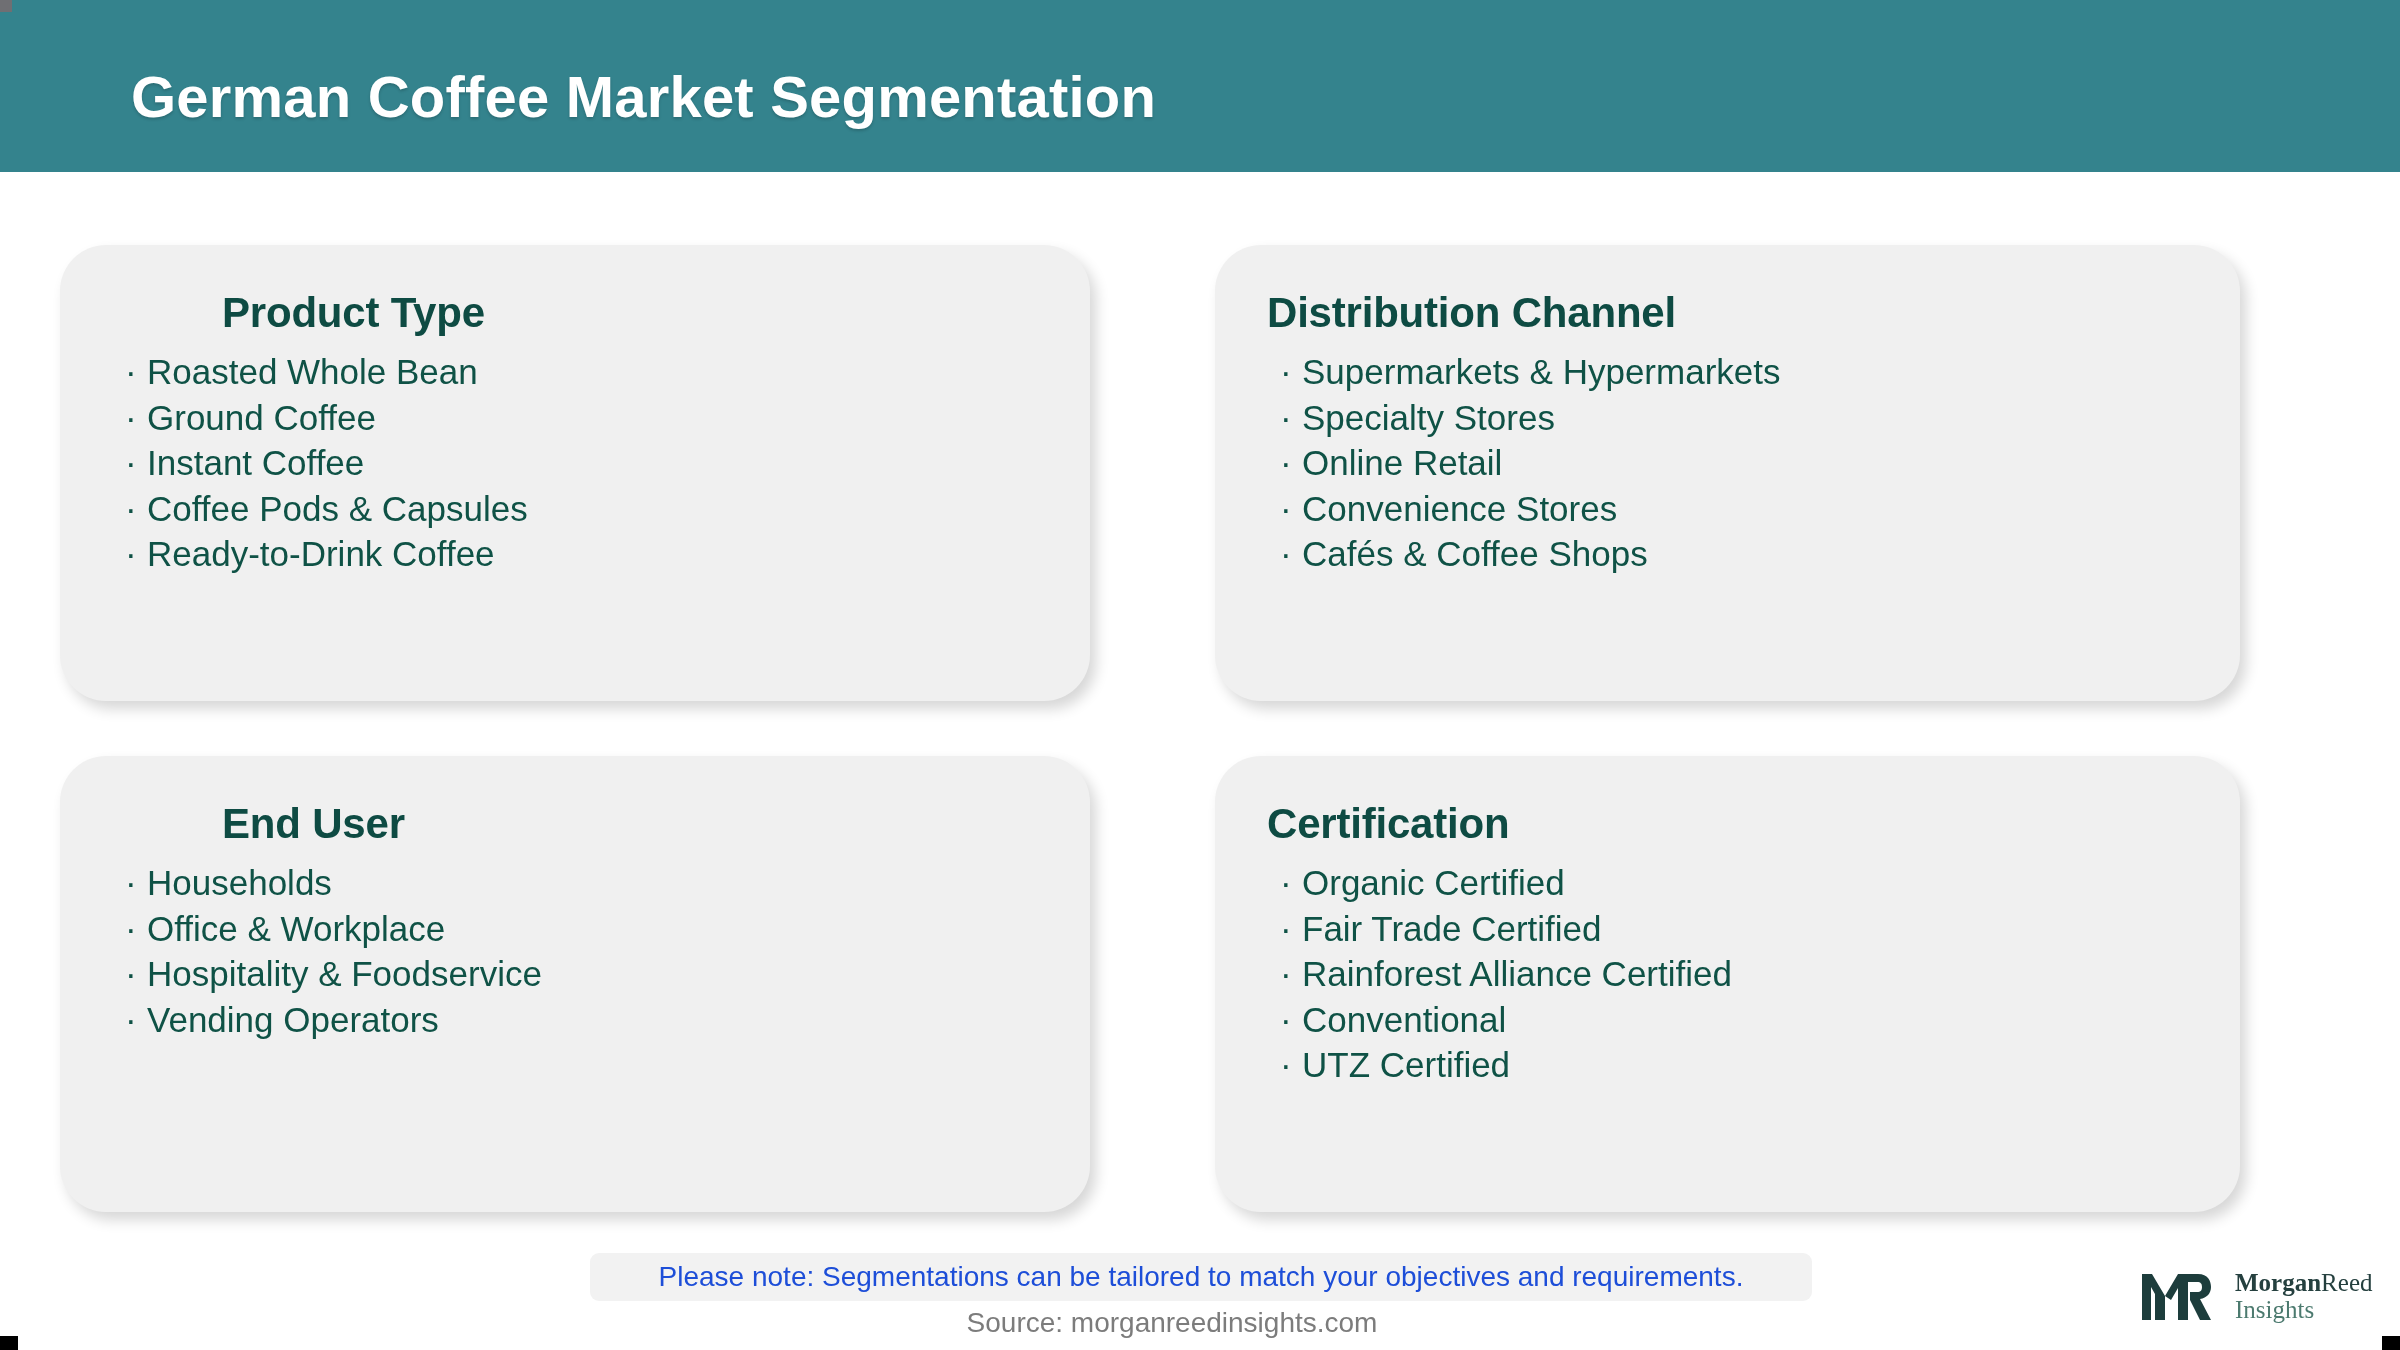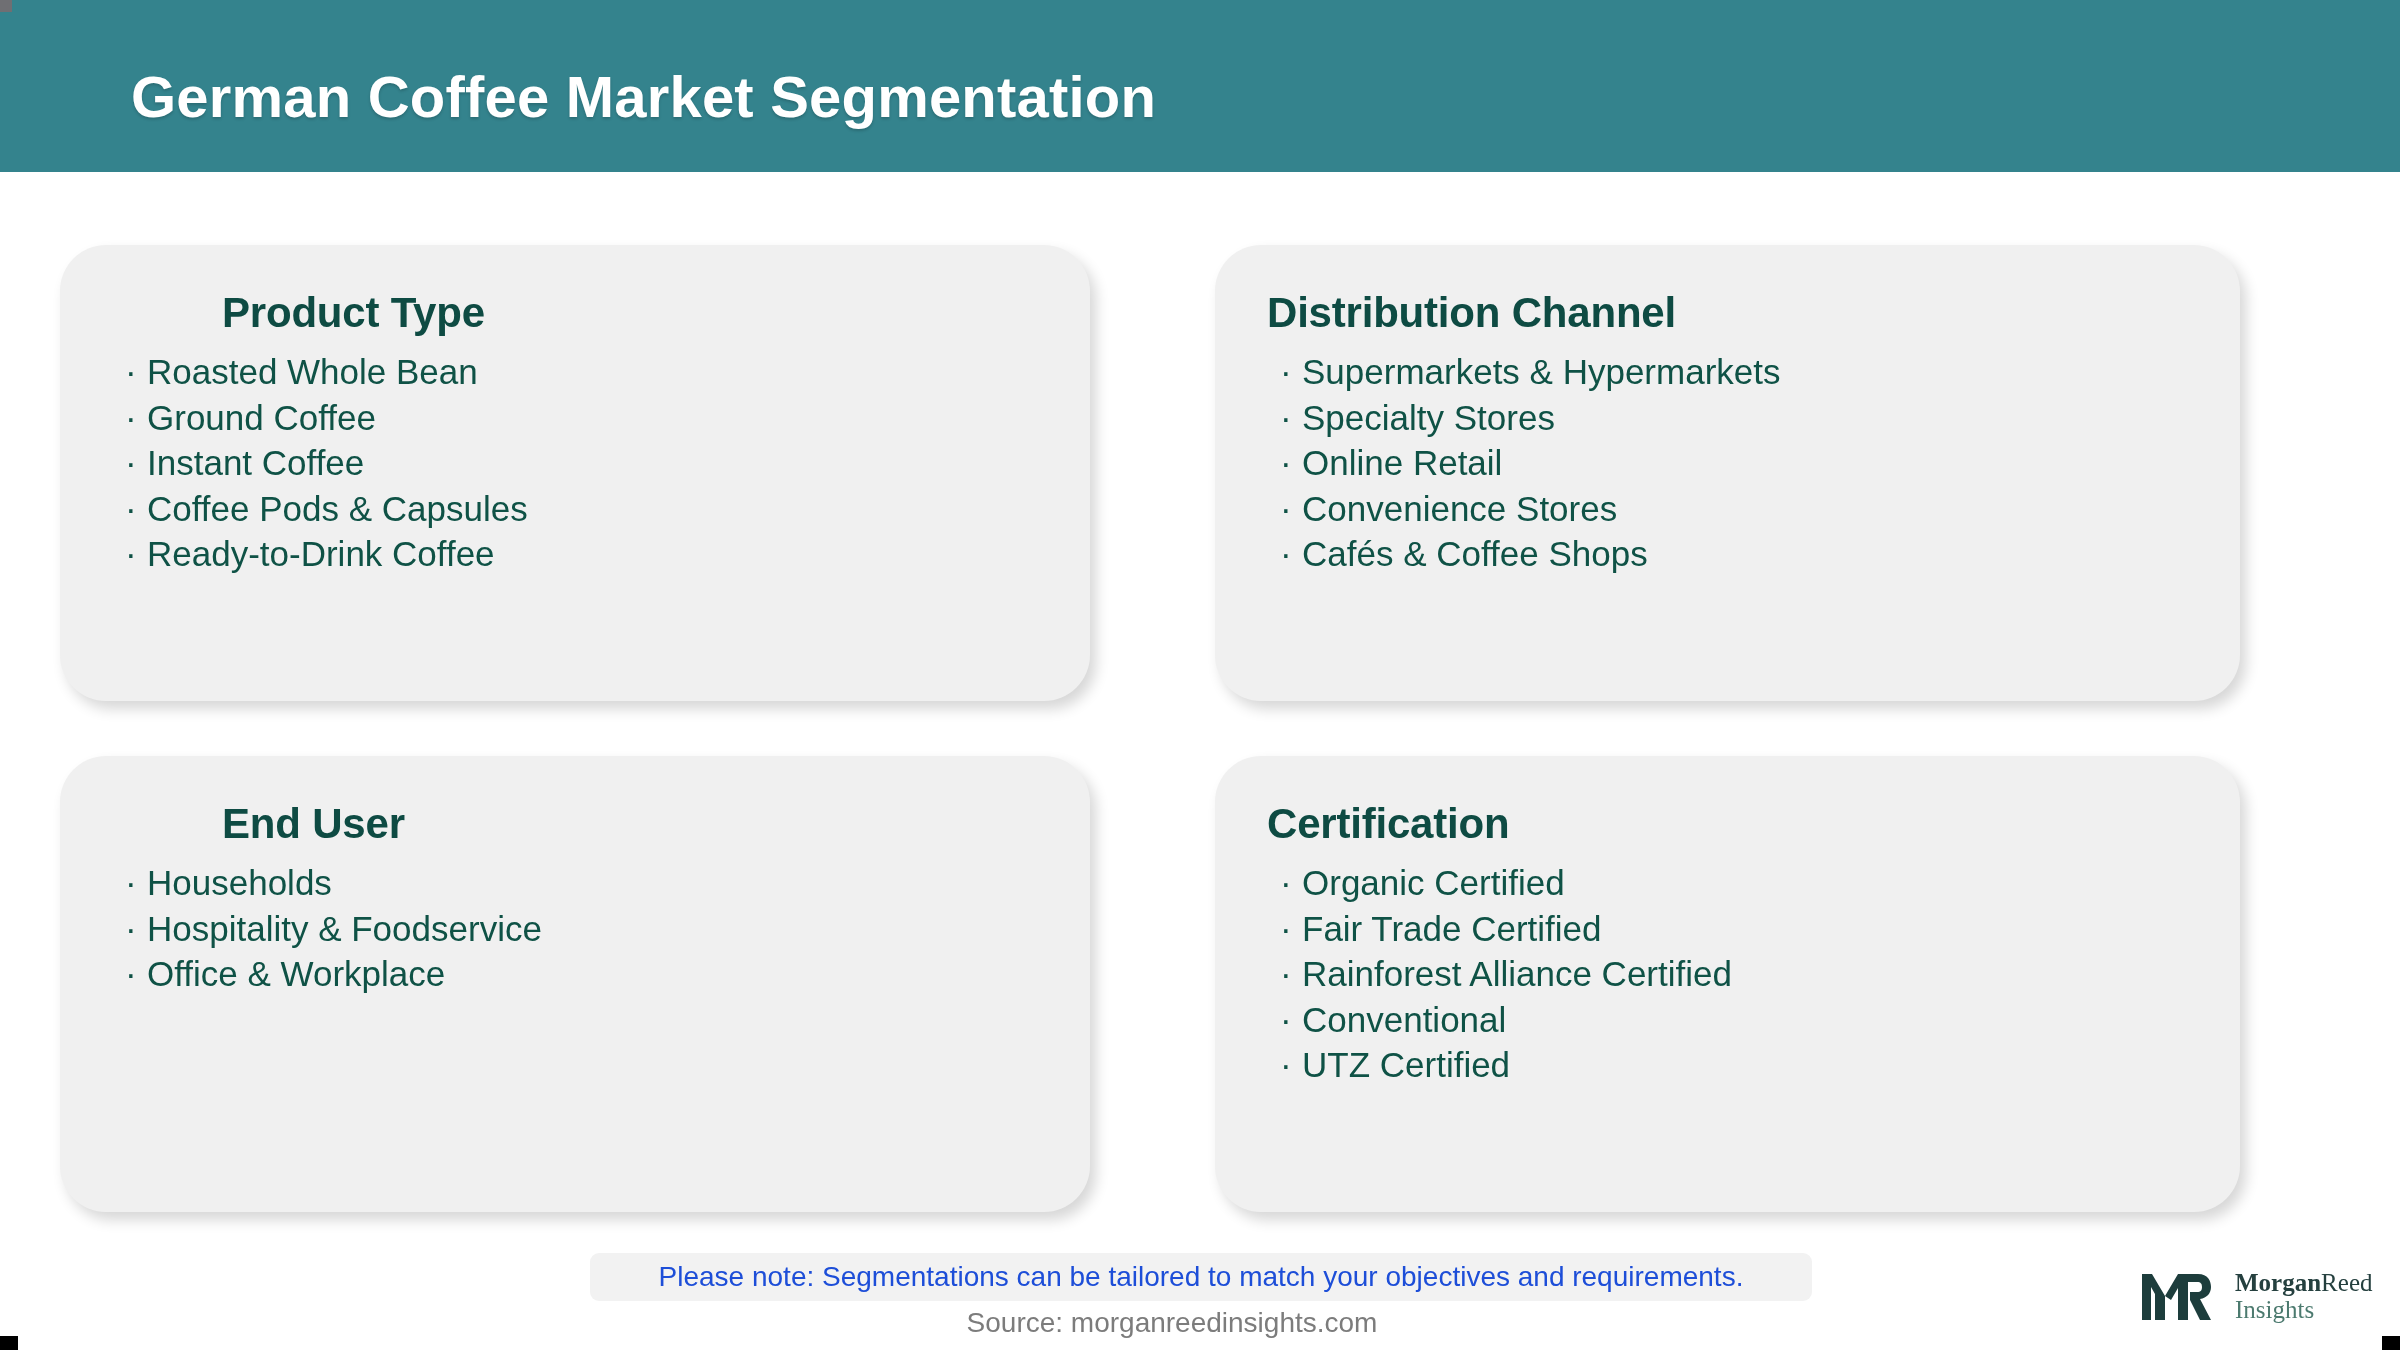--- a/index.html
+++ b/index.html
@@ -193,22 +193,23 @@
       <li><span class="bullet">·</span><span>Online Retail</span></li>
       <li><span class="bullet">·</span><span>Convenience Stores</span></li>
       <li><span class="bullet">·</span><span>Cafés &amp; Coffee Shops</span></li>
     </ul>
   </div>
 
   <div class="seg-card col-left row-bottom">
     <div class="card-title">End User</div>
     <ul class="card-list">
       <li><span class="bullet">·</span><span>Households</span></li>
+      <li><span class="bullet">·</span><span>Office &amp; Workplace</span></li>
       <li><span class="bullet">·</span><span>Hospitality &amp; Foodservice</span></li>
-      <li><span class="bullet">·</span><span>Office &amp; Workplace</span></li>
+      <li><span class="bullet">·</span><span>Vending Operators</span></li>
     </ul>
   </div>
 
   <div class="seg-card col-right row-bottom">
     <div class="card-title">Certification</div>
     <ul class="card-list">
       <li><span class="bullet">·</span><span>Organic Certified</span></li>
       <li><span class="bullet">·</span><span>Fair Trade Certified</span></li>
       <li><span class="bullet">·</span><span>Rainforest Alliance Certified</span></li>
       <li><span class="bullet">·</span><span>Conventional</span></li>

